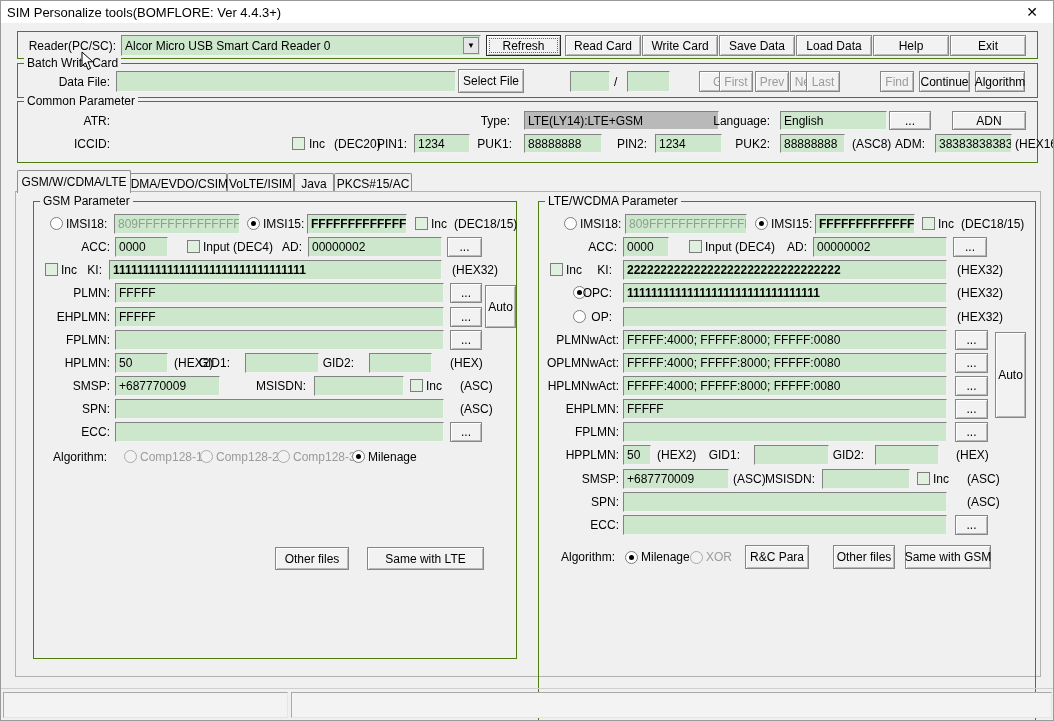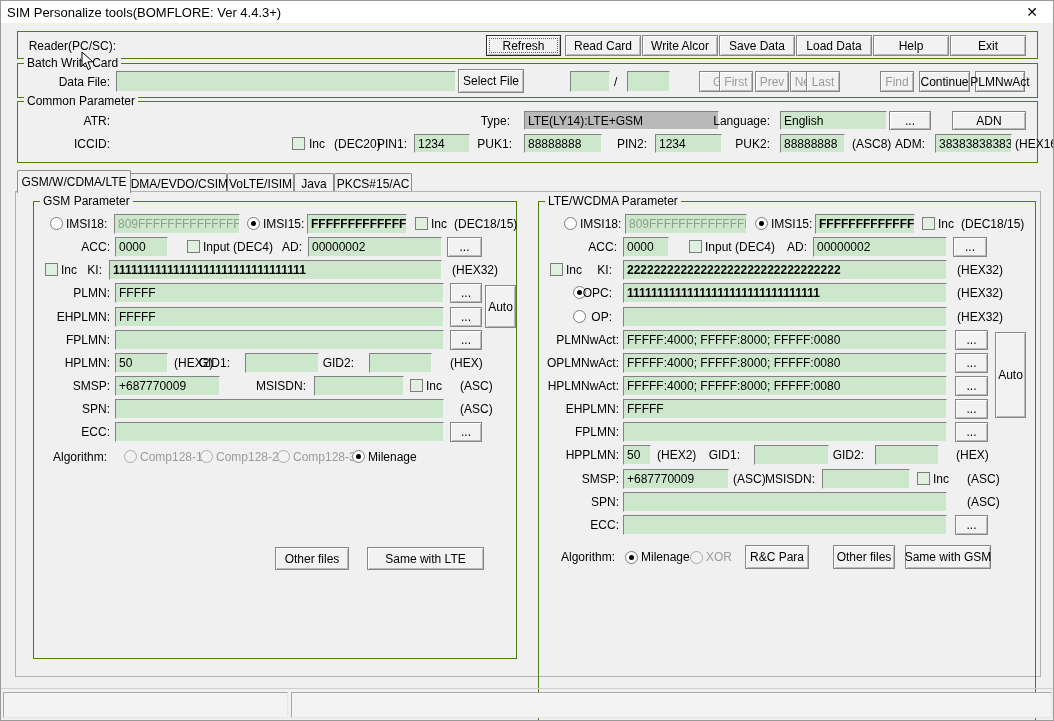--- a/index.html
+++ b/index.html
@@ -55,23 +55,27 @@
 <body>
 
 <div class="titlebar">
   <span class="title">SIM Personalize tools(BOMFLORE: Ver 4.4.3+)</span>
   <span class="close">✕</span>
 </div>
 
 <div class="grp" style="left:16px;top:30px;width:1021px;height:28px">
   <div class="row" style="top:3px;height:21px">
     <span class="lbl" style="left:0;width:98px">Reader(PC/SC):</span>
+    <span class="field" style="left:103px;width:360px;position:absolute">
+      <span style="flex:1">Alcor Micro USB Smart Card Reader 0</span>
+      <span style="font-size:8px;background:#e6e6e6;border:1px solid #8a8a8a;width:14px;height:15px;display:flex;align-items:center;justify-content:center;margin-right:-2px">▼</span>
+    </span>
     <span class="btn dflt" style="left:468px;width:75px">Refresh</span>
     <span class="btn" style="left:547px;width:76px">Read Card</span>
-    <span class="btn" style="left:624px;width:76px">Write Alcor</span>
+    <span class="btn" style="left:624px;width:76px">Write Card</span>
     <span class="btn" style="left:701px;width:76px">Save Data</span>
     <span class="btn" style="left:778px;width:76px">Load Data</span>
     <span class="btn" style="left:855px;width:76px">Help</span>
     <span class="btn" style="left:932px;width:76px">Exit</span>
   </div>
 </div>
 
 <div class="grp" style="left:16px;top:62px;width:1021px;height:35px">
   <span class="legend">Batch Write Card</span>
   <div class="row" style="top:7px;height:21px">
@@ -81,21 +85,21 @@
     <span class="field" style="left:552px;width:40px"></span>
     <span style="left:596px">/</span>
     <span class="field" style="left:609px;width:43px"></span>
     <span class="btn dis" style="left:681px;width:44px">Go</span>
     <span class="btn dis" style="left:701px;width:34px">First</span>
     <span class="btn dis" style="left:737px;width:34px">Prev</span>
     <span class="btn dis" style="left:772px;width:34px">Next</span>
     <span class="btn dis" style="left:788px;width:34px">Last</span>
     <span class="btn dis" style="left:862px;width:34px">Find</span>
     <span class="btn" style="left:901px;width:51px">Continue</span>
-    <span class="btn" style="left:957px;width:50px">PLMNwAct</span>
+    <span class="btn" style="left:957px;width:50px">Algorithm</span>
   </div>
 </div>
 
 <div class="grp" style="left:16px;top:100px;width:1021px;height:62px">
   <span class="legend">Common Parameter</span>
   <div class="row" style="top:9px;height:19px">
     <span class="lbl" style="left:0;width:92px">ATR:</span>
     <span class="lbl" style="left:441px;width:51px">Type:</span>
     <span class="field gray" style="left:506px;width:195px">LTE(LY14):LTE+GSM</span>
     <span class="lbl" style="left:692px;width:60px">Language:</span>

